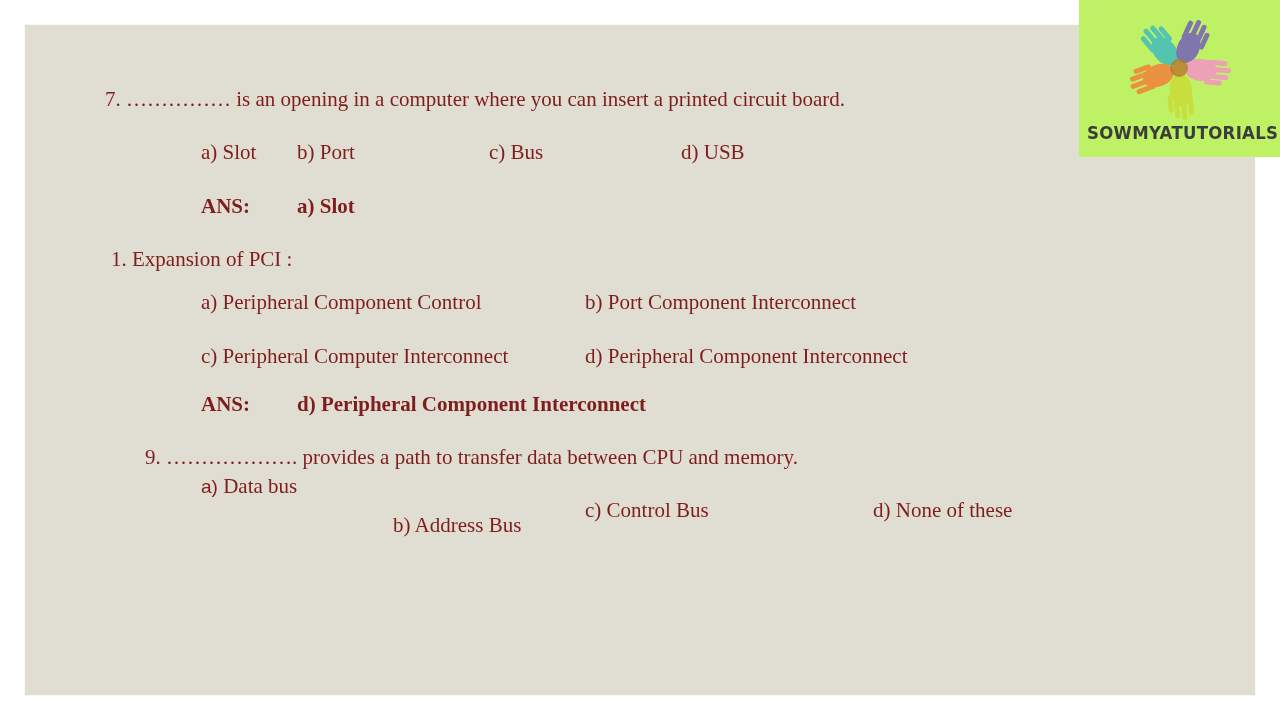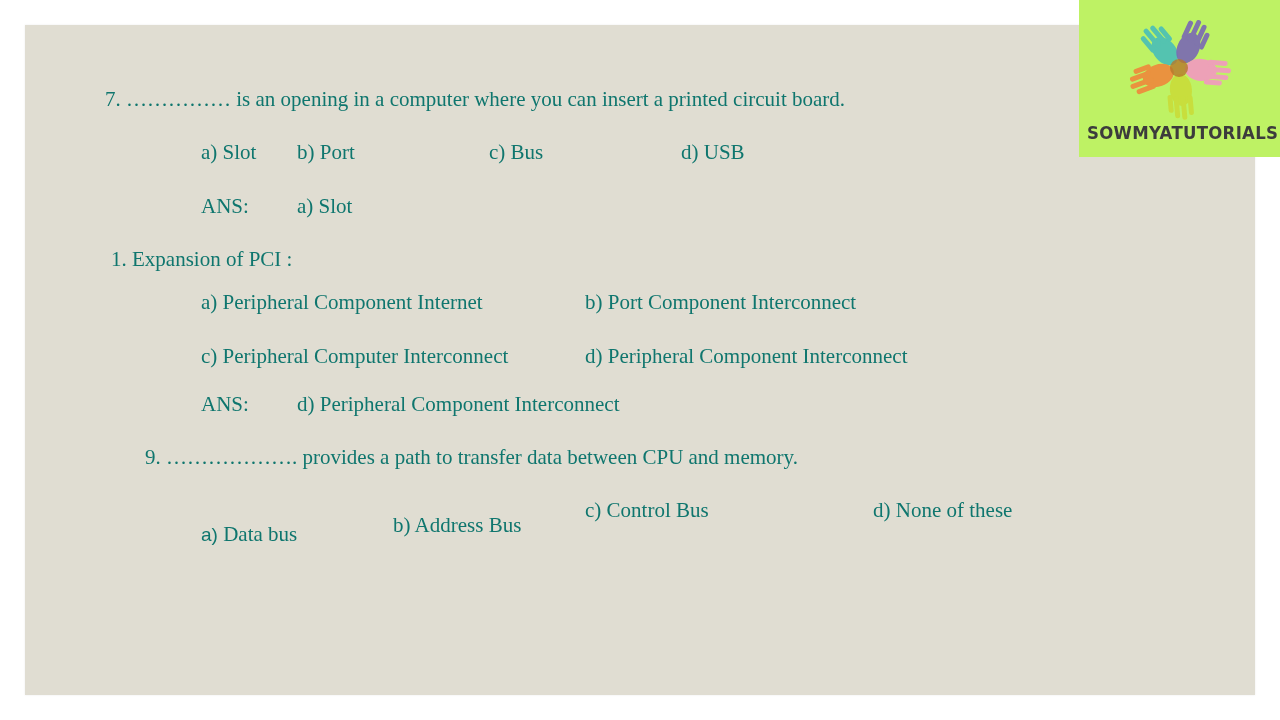--- a/index.html
+++ b/index.html
@@ -17,25 +17,25 @@
       top: 25px;
       width: 1230px;
       height: 670px;
       background: #e0ddd2;
       box-shadow: 0 0 2px rgba(0,0,0,0.08);
     }
     .txt {
       position: absolute;
       font-family: "Liberation Serif", "DejaVu Serif", serif;
       font-size: 21px;
-      color: #0f766e;
+      color: #7f1d1d;
       white-space: nowrap;
       line-height: 1;
     }
-    .bold { font-weight: normal; }
+    .bold { font-weight: bold; }
     .sans { font-family: "Liberation Sans", "DejaVu Sans", sans-serif; font-size: 19px; }
     .logo-box {
       position: absolute;
       left: 1079px;
       top: 0;
       width: 227px;
       height: 157px;
       background: #bef264;
     }
     .logo-text {
@@ -65,29 +65,29 @@
 
 <div class="txt" style="left:105px; top:89px;">7. …………… is an opening in a computer where you can insert a printed circuit board.</div>
 <div class="txt" style="left:201px; top:142px;">a) Slot</div>
 <div class="txt" style="left:297px; top:142px;">b) Port</div>
 <div class="txt" style="left:489px; top:142px;">c) Bus</div>
 <div class="txt" style="left:681px; top:142px;">d) USB</div>
 <div class="txt bold" style="left:201px; top:196px;">ANS:</div>
 <div class="txt bold" style="left:297px; top:196px;">a) Slot</div>
 
 <div class="txt" style="left:111px; top:249px;">1. Expansion of PCI :</div>
-<div class="txt" style="left:201px; top:292px;">a) Peripheral Component Internet</div>
+<div class="txt" style="left:201px; top:292px;">a) Peripheral Component Control</div>
 <div class="txt" style="left:585px; top:292px;">b) Port Component Interconnect</div>
 <div class="txt" style="left:201px; top:346px;">c) Peripheral Computer Interconnect</div>
 <div class="txt" style="left:585px; top:346px;">d) Peripheral Component Interconnect</div>
 <div class="txt bold" style="left:201px; top:394px;">ANS:</div>
 <div class="txt bold" style="left:297px; top:394px;">d) Peripheral Component Interconnect</div>
 
 <div class="txt" style="left:105px; top:447px;margin-left:40px;">9. ………………. provides a path to transfer data between CPU and memory.</div>
-<div class="txt" style="left:201px; top:524px;"><span class="sans">a)</span><span> Data bus</span></div>
+<div class="txt" style="left:201px; top:476px;"><span class="sans">a)</span><span> Data bus</span></div>
 <div class="txt" style="left:393px; top:500px;margin-top:15px;">b) Address Bus</div>
 <div class="txt" style="left:585px; top:500px;">c) Control Bus</div>
 <div class="txt" style="left:873px; top:500px;">d) None of these</div>
 
 <div class="logo-box">
   <svg class="logo-svg" width="120" height="100" viewBox="0 0 120 100">
     <g transform="translate(60,48)">
 
       <g transform="rotate(-40)" fill="#4fc1b5" opacity="0.95">
         <ellipse cx="0" cy="-22" rx="11" ry="16"></ellipse>

